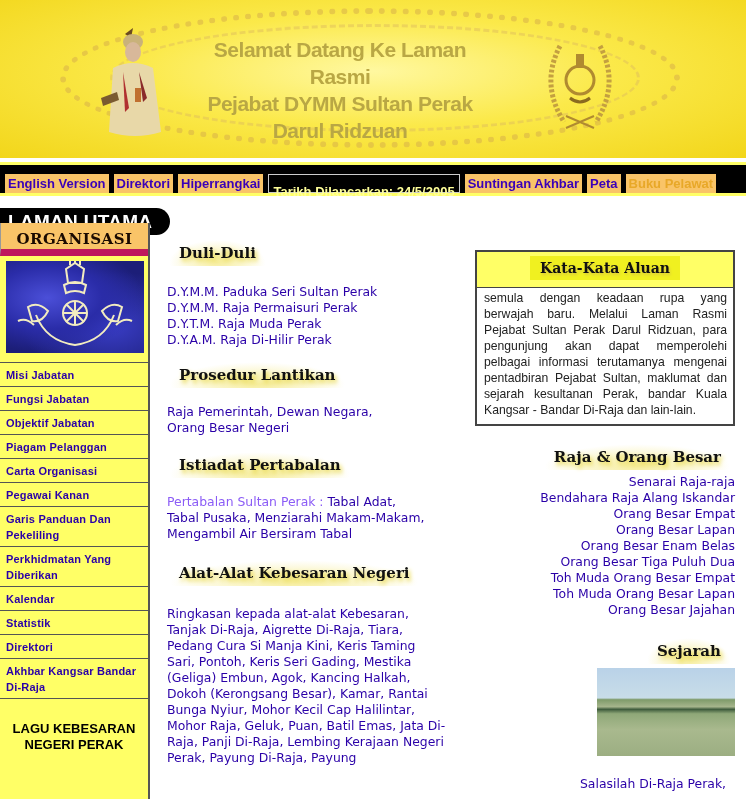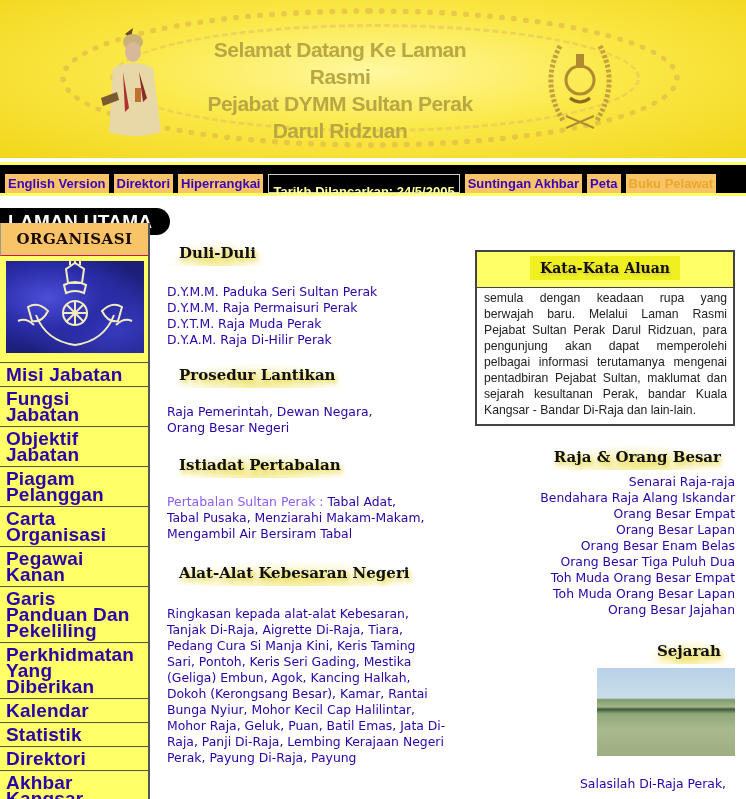--- a/index.html
+++ b/index.html
@@ -55,37 +55,37 @@
       font-family: "Liberation Sans", sans-serif; color: #fff; font-size: 19px; font-weight: bold;
       line-height: 27px; padding-left: 8px; letter-spacing: 0.3px;
     }
 
     
     .sidebar {
       position: absolute; left: 0; top: 223px; width: 150px; height: 576px;
       background: #ffff66; border-right: 2px solid #555;
     }
     .sb-head {
-      height: 33px; background: #f9c468; border-bottom: 1px solid #be185d; border-left: 1px solid #999;
+      height: 33px; background: #f9c468; border-bottom: 7px solid #be185d; border-left: 1px solid #999;
       font-family: "DejaVu Serif", serif; font-weight: bold; font-size: 15px; color: #1a0a00;
       text-align: center; line-height: 32px; letter-spacing: 0.5px;
     }
     .sb-img {
       margin: 5px 6px 0 6px; width: 138px; height: 92px;
       background:
         radial-gradient(ellipse at 30% 40%, #4b4fd8 0%, #2a2ca8 40%, transparent 70%),
         radial-gradient(ellipse at 75% 70%, #3a3ec8 0%, #1c1e78 60%),
         #1d1f6a;
       position: relative; overflow: hidden;
     }
     .sb-img svg { position: absolute; left: 0; top: 0; }
     .sb-img-shadow { height: 10px; border-bottom: 1px solid #555; }
     .sb-item {
       display: block; border-bottom: 1px solid #555; padding: 4px 6px 3px 6px;
-      font-family: "Liberation Sans", sans-serif; font-weight: bold; font-size: 19px; line-height: 16px;
+      font-family: "Liberation Sans", sans-serif; font-weight: bold; font-size: 11px; line-height: 16px;
       color: #2a00a8; text-decoration: none; letter-spacing: 0.2px;
     }
     .sb-lagu {
       padding-top: 22px; text-align: center;
       font-family: "Liberation Sans", sans-serif; font-weight: bold; font-size: 13px; line-height: 16px; color: #000;
     }
 
     
     .main { position: absolute; left: 167px; top: 240px; width: 300px; }
     .sec-head {

